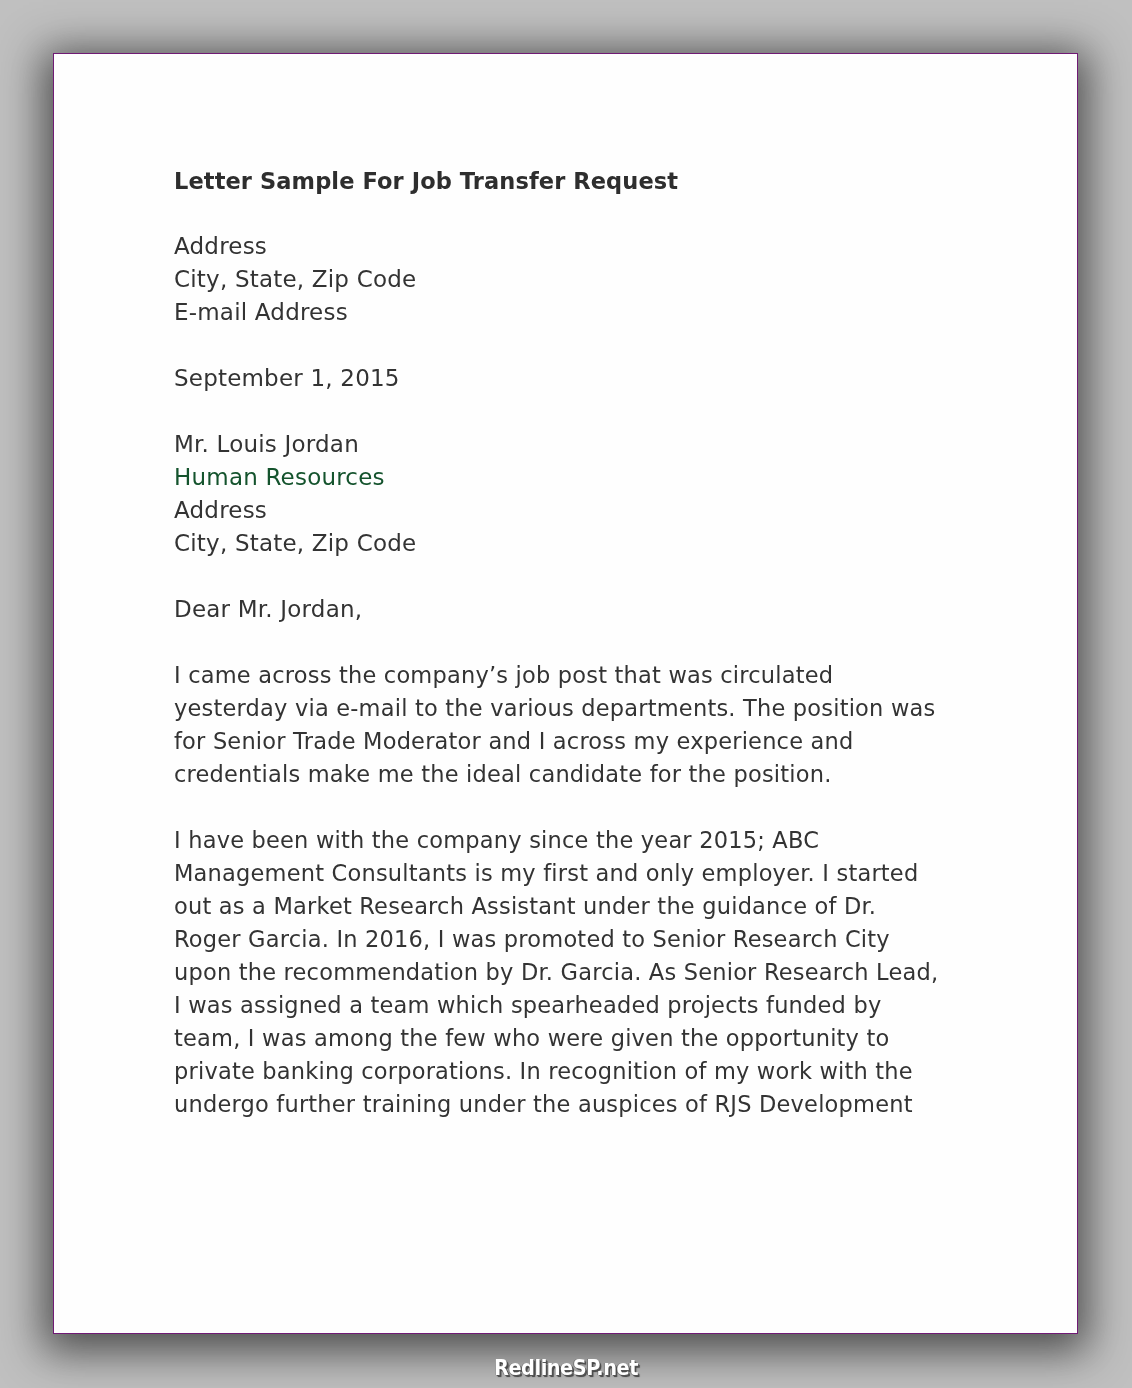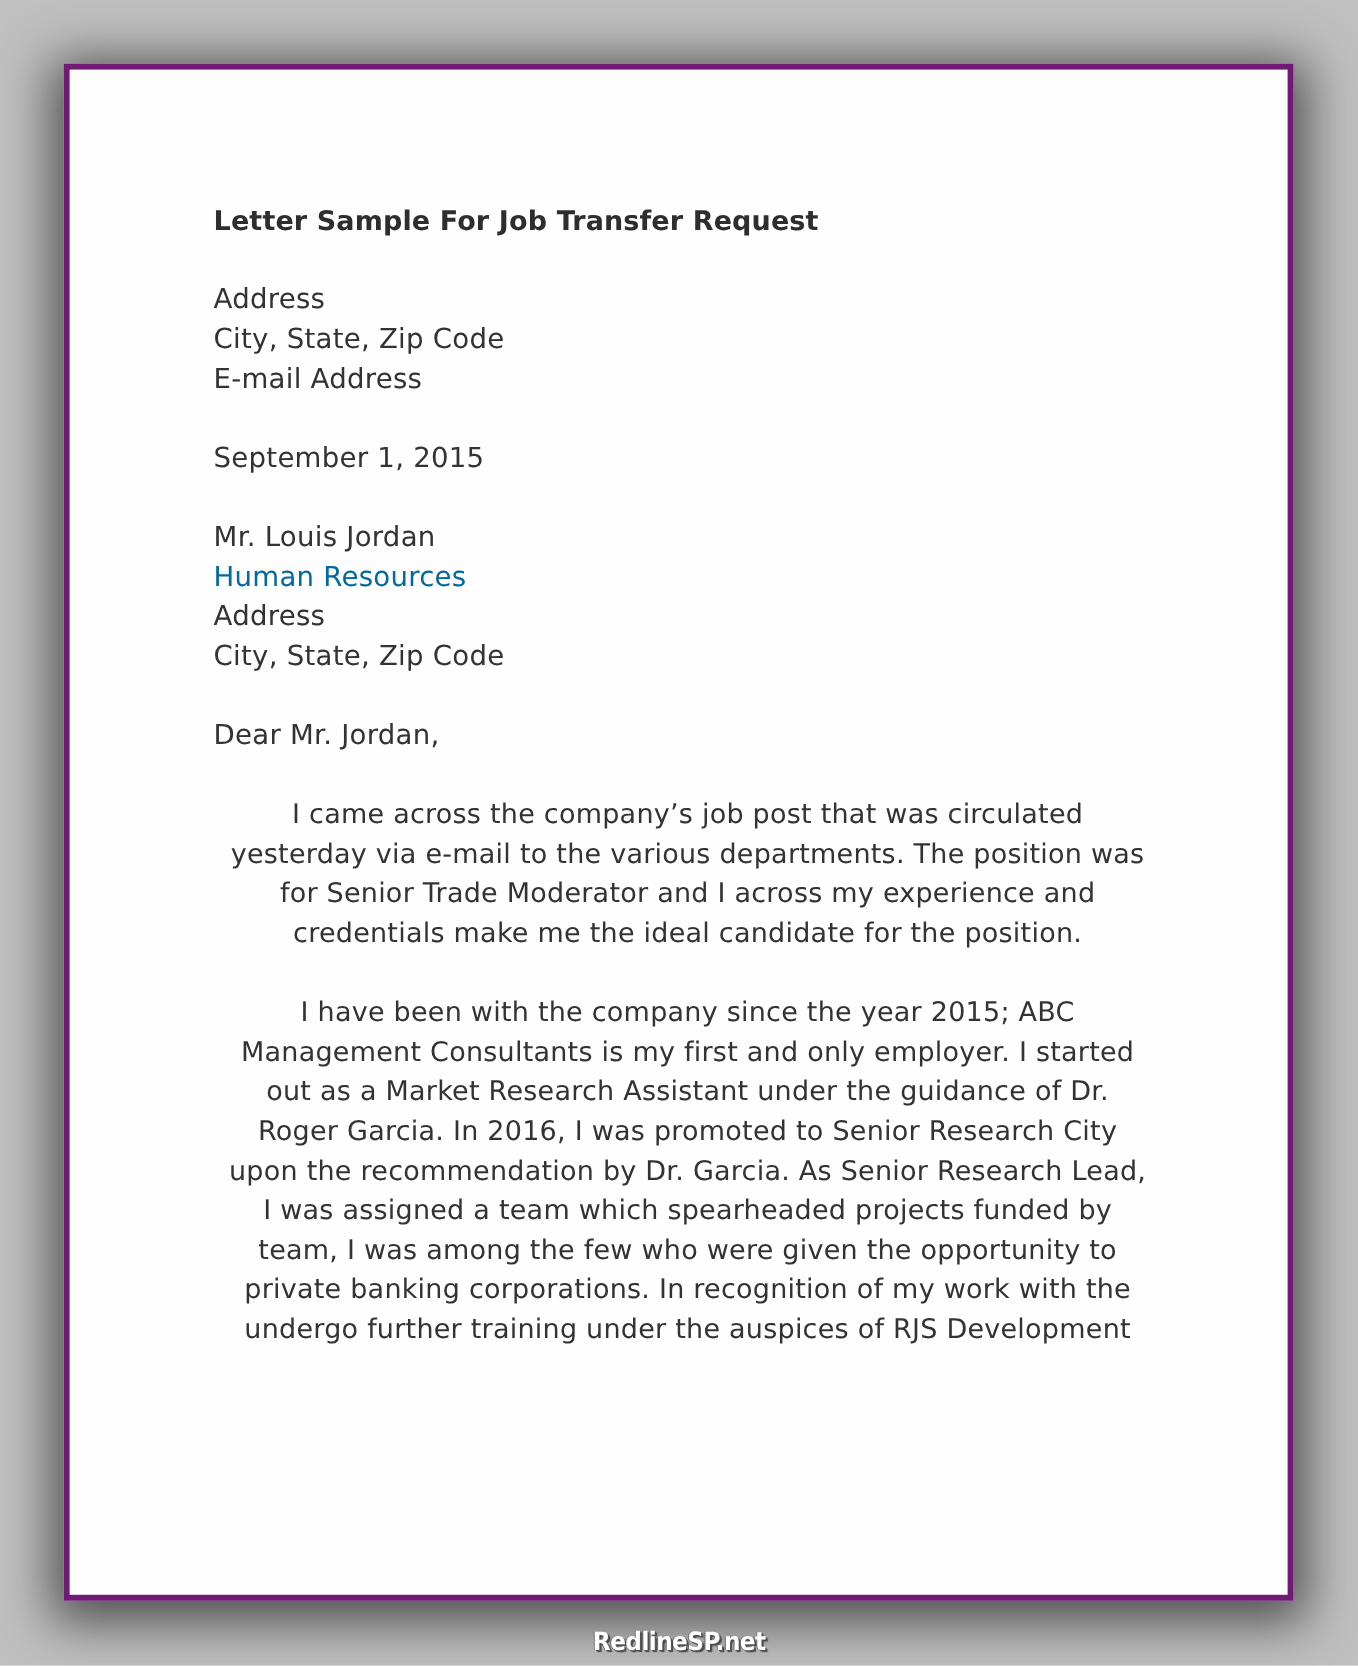--- a/index.html
+++ b/index.html
@@ -14,21 +14,21 @@
       overflow: hidden;
       font-family: "DejaVu Sans", sans-serif;
     }
     .page {
       position: absolute;
       left: 53px;
       top: 53px;
       width: 1025px;
       height: 1281px;
       background: #fefefe;
-      border: 5px solid #701a75;
+      border: 1px solid #701a75;
       box-sizing: border-box;
       box-shadow: 0 8px 40px 10px rgba(40,40,40,0.75);
     }
     .content {
       position: absolute;
       left: 120px;
       top: 112px;
       width: 790px;
       color: #333333;
       font-size: 23px;
@@ -44,29 +44,28 @@
     }
     .block {
       margin: 0 0 33px 0;
     }
     .line {
       display: block;
       white-space: nowrap;
       letter-spacing: 0.2px;
     }
     .link {
-      color: #0369a1;
+      color: #14532d;
       text-decoration: none;
     }
     .para {
       margin: 0 0 33px 0;
       font-size: 22.5px;
       line-height: 33px;
       letter-spacing: 0.1px;
-      text-align: center;
     }
     .para .line {
       white-space: nowrap;
     }
     .watermark {
       position: absolute;
       left: 0;
       width: 1132px;
       top: 1356px;
       text-align: center;

